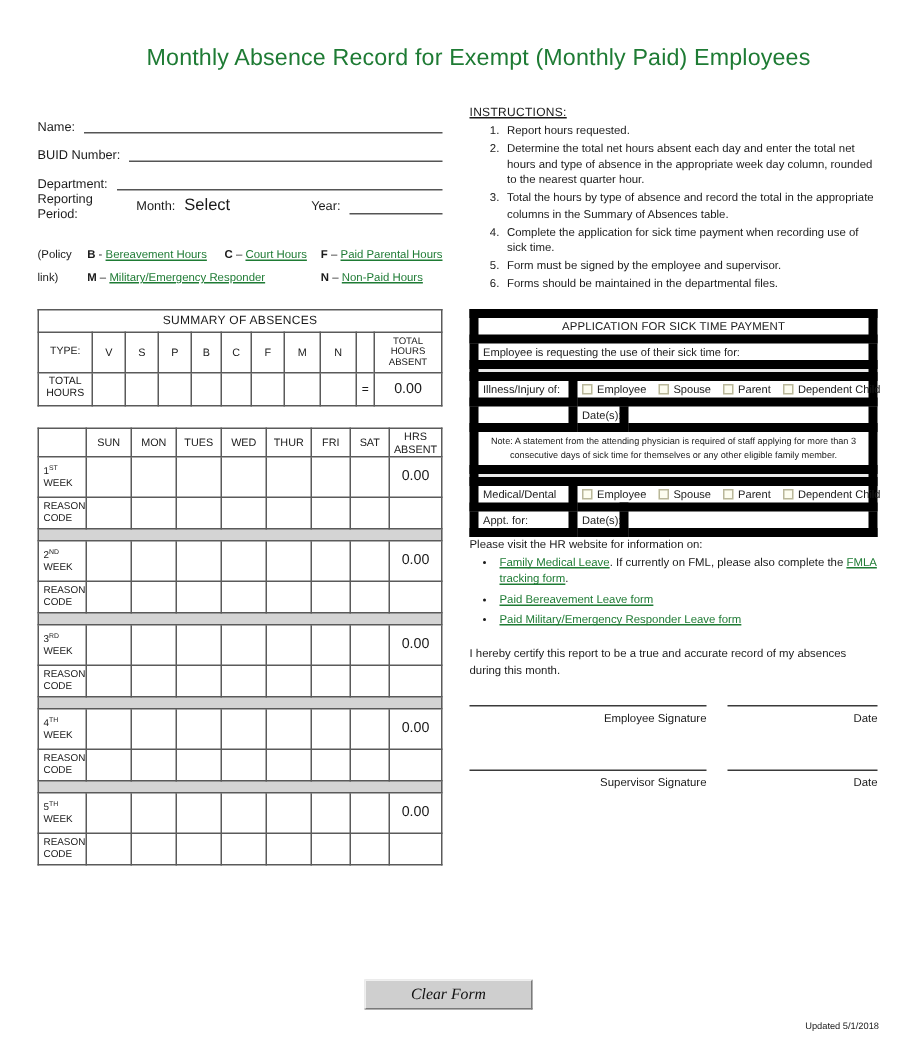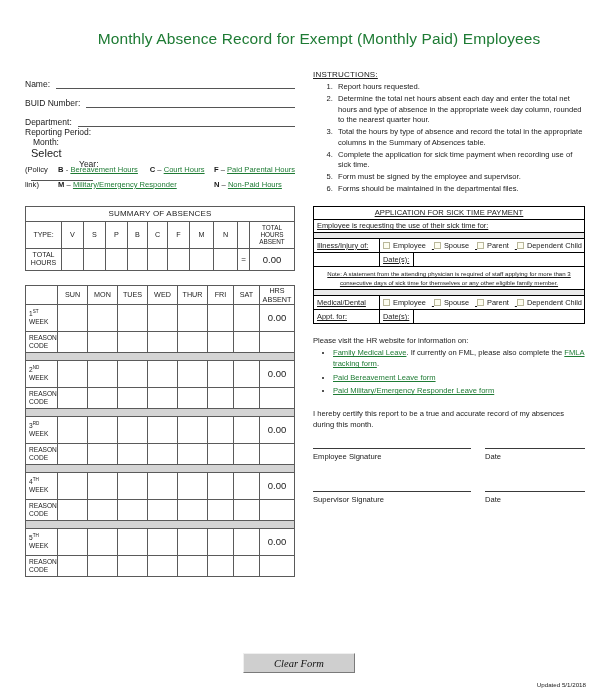--- a/index.html
+++ b/index.html
@@ -26,21 +26,21 @@
   
   .left { position: absolute; left: 25px; top: 70px; width: 270px; }
 
   .fieldrow { display: flex; align-items: flex-end; height: 19px; }
   .fieldlabel { font-size: 8.5px; white-space: nowrap; }
   .fline {
     flex: 1; border-bottom: 1px solid #555; height: 12px; margin-left: 6px;
   }
   .fline.short { flex: none; width: 62px; }
 
-  .monthrow { display:flex; align-items:flex-start; height:20px;flex-direction:column; }
+  .monthrow { display:flex; align-items:center; height:20px; }
   .monthrow .lbl { font-size:8.5px; }
   .selectval { font-size: 11px; margin-left: 6px; }
   .yearlbl { font-size:8.5px; margin-left: 54px; }
 
   
   .legend { margin-top: 16px; font-size: 7.6px; line-height: 1.95; }
   .legend table { border-collapse: collapse; }
   .legend td { padding: 0 0 0 0; vertical-align: top; white-space: nowrap; }
   .legend td.c1 { width: 44px; }
   .legend td.c2 { width: 104px; }
@@ -87,45 +87,44 @@
   
   .right { position: absolute; left: 313px; top: 70px; width: 272px; }
 
   .instr-head { font-size: 8px; text-decoration: underline; letter-spacing:0.2px; }
   ol.instr { margin: 3px 0 0 0; padding-left: 22px; font-size: 7.6px; line-height: 1.42; }
   ol.instr li { margin-bottom: 1px; padding-left: 3px; }
 
   
   table.sick { border-collapse: collapse; width: 272px; table-layout: fixed; margin-top: 11px; }
   table.sick td {
-    border: 1px solid #000000; font-size: 7.4px; padding: 1px 3px;
+    border: 6px solid #000000; font-size: 7.4px; padding: 1px 3px;
     vertical-align: middle;
-    text-decoration: underline;
   }
   .sick .hd { text-align: center; font-size: 7.6px; height: 13px; letter-spacing:0.1px; }
   .sick .req { height: 13px; }
   .sick .gap td { height: 6px; background: #eaeaea; }
   .sick .cbrow { height: 14px; }
   .sick .note { text-align: center; font-size: 6.1px; line-height: 1.5; padding: 2px 6px; }
   .cb {
     display: inline-block; width: 7px; height: 7px;
     border: 1px solid #b9b79a; background: #fdfdf0;
     vertical-align: -1px; margin-right: 3px;
   }
   .cbwrap { display:inline-block; margin-right: 6px; white-space: nowrap; }
 
   
-  .hrintro { font-size: 7.6px; margin-top: 12px; }
+  .hrintro { font-size: 7.6px; }
   ul.hrlinks { margin: 2px 0 0 0; padding-left: 20px; font-size: 7.6px; line-height: 1.5; }
   ul.hrlinks li { margin-bottom: 2px; }
 
   .certify { font-size: 7.6px; line-height: 1.45; margin-top: 11px; }
 
   .sigblock { margin-top: 18px; }
-  .sigrow { display: flex; }
+  .sigrow { display: flex; text-align: right; }
   .sigcell { width: 158px; }
   .sigcell.dt { width: 100px; margin-left: 14px; }
   .sigline { border-bottom: 1px solid #3a3a3a; height: 1px; }
   .siglabel { font-size: 7.6px; margin-top: 3px; }
 
   
   .clearbtn {
     position: absolute; left: 243px; top: 653px;
     width: 112px; height: 20px;
     background: #cfcfcf;

